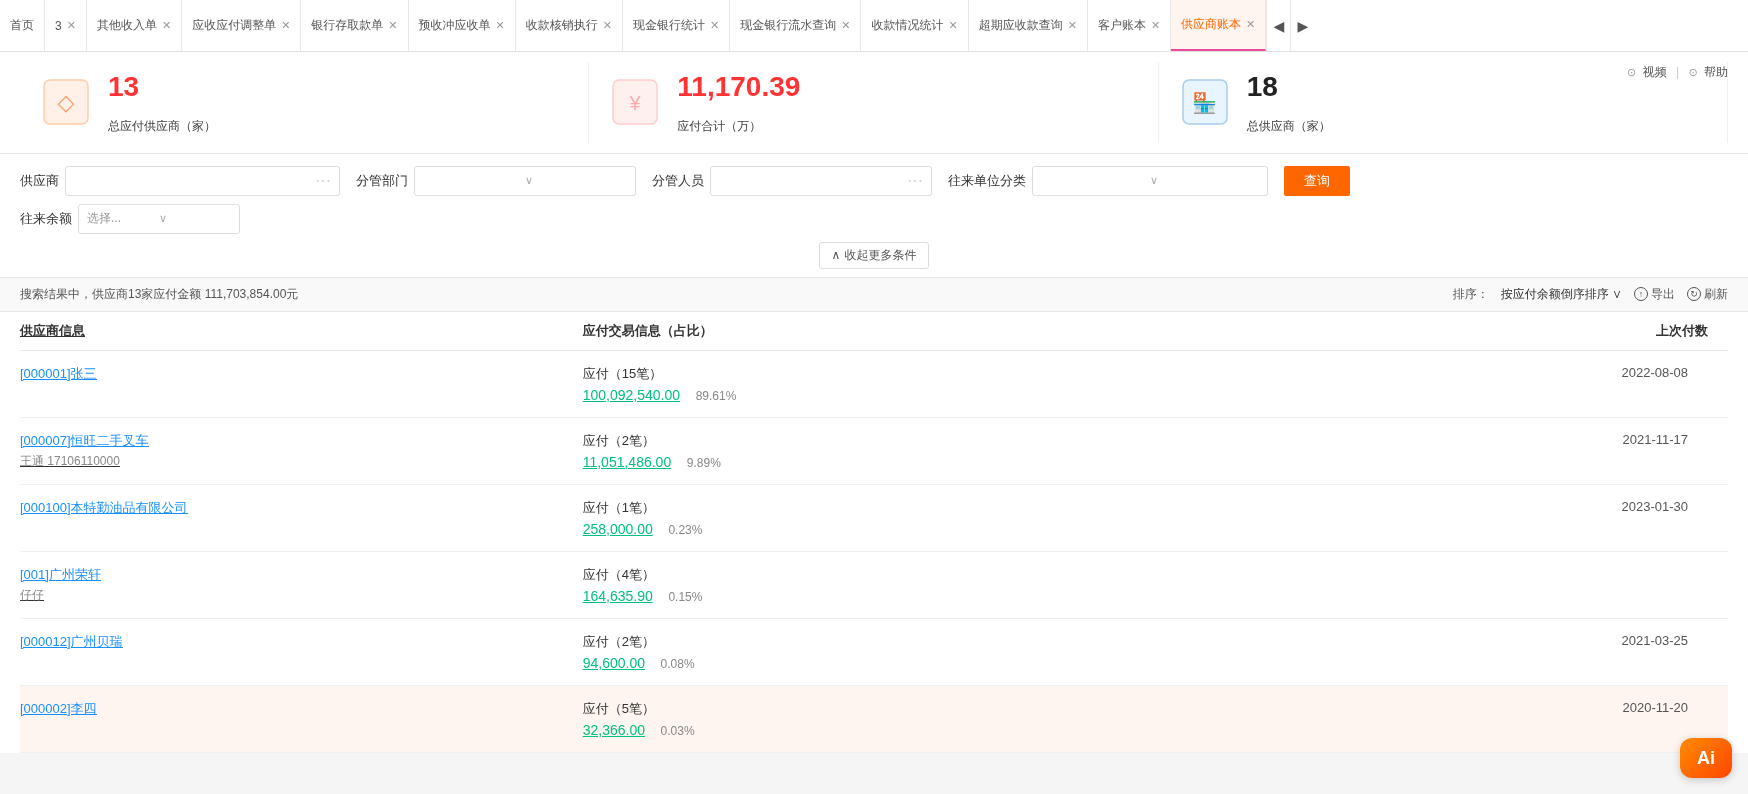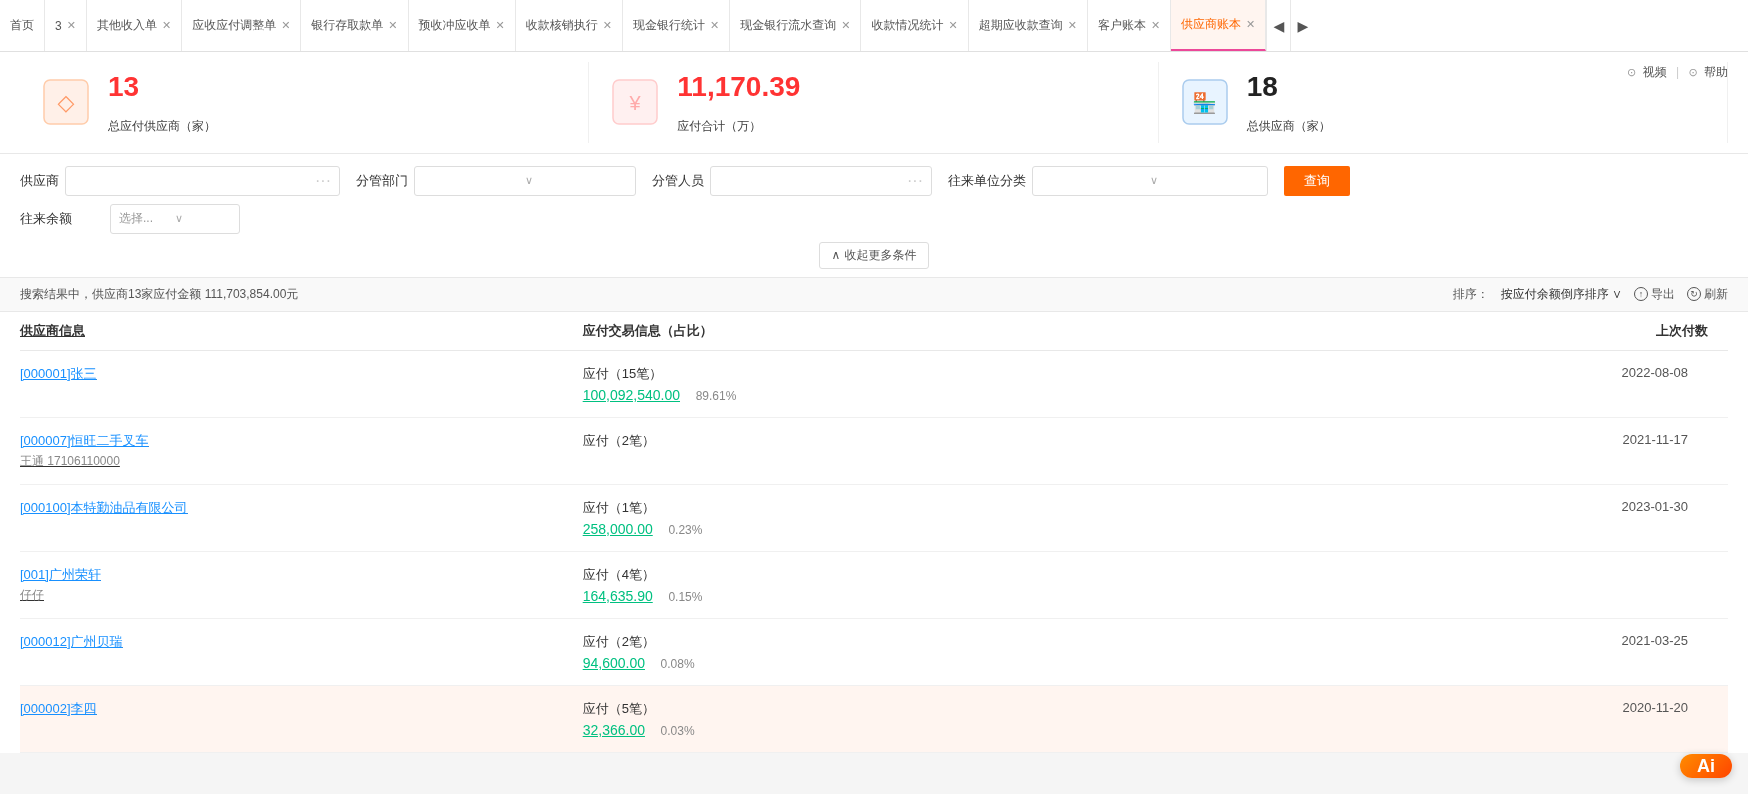--- a/index.html
+++ b/index.html
@@ -240,21 +240,21 @@
     
     .ai-badge {
       position: fixed;
       right: 16px;
       bottom: 16px;
       background: linear-gradient(135deg, #ff8c00, #ff4500);
       color: #fff;
       font-size: 18px;
       font-weight: bold;
       width: 52px;
-      height: 24px;
+      height: 40px;
       border-radius: 12px;
       display: flex;
       align-items: center;
       justify-content: center;
       cursor: pointer;
       box-shadow: 0 2px 8px rgba(0,0,0,0.2);
     }
   </style>
 </head>
 <body>
@@ -400,21 +400,21 @@
       </div>
     </div>
 
     <button class="btn-query">查询</button>
   </div>
 
   <div class="search-row">
 
     <div class="search-field" style="max-width:220px;">
       <label>往来余额</label>
-      <div class="search-select-wrap" style="min-width:120px;margin-left:32px;">
+      <div class="search-select-wrap" style="min-width:120px;">
         <span>选择...</span>
         <span class="arrow">∨</span>
       </div>
     </div>
   </div>
 
   <div style="display:flex;justify-content:center;margin-top:4px;">
     <div class="collapse-btn">
       <span>∧</span>
       <span>收起更多条件</span>
@@ -472,20 +472,24 @@
     </div>
   </div>
       <div class="table-row">
     <div class="col-supplier">
       <div class="supplier-name">[000007]恒旺二手叉车</div>
       <div class="supplier-contact">王通 17106110000</div>
     </div>
     <div class="col-payment">
       <div class="payment-info">
         <div class="pay-label">应付（2笔）</div>
+        <div>
+          <span class="pay-amount">11,051,486.00</span>
+          <span class="pay-percent">9.89%</span>
+        </div>
       </div>
     </div>
     <div class="col-lastpay">
       <span class="last-pay-date">2021-11-17</span>
     </div>
   </div>
       <div class="table-row">
     <div class="col-supplier">
       <div class="supplier-name">[000100]本特勤油品有限公司</div>
 

